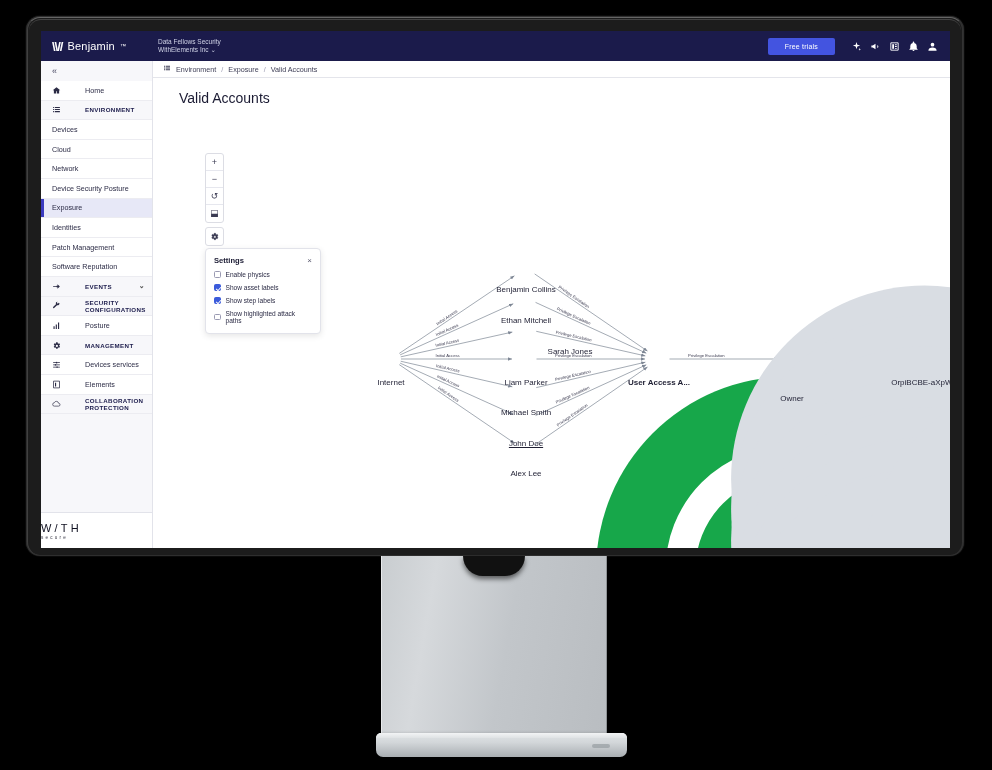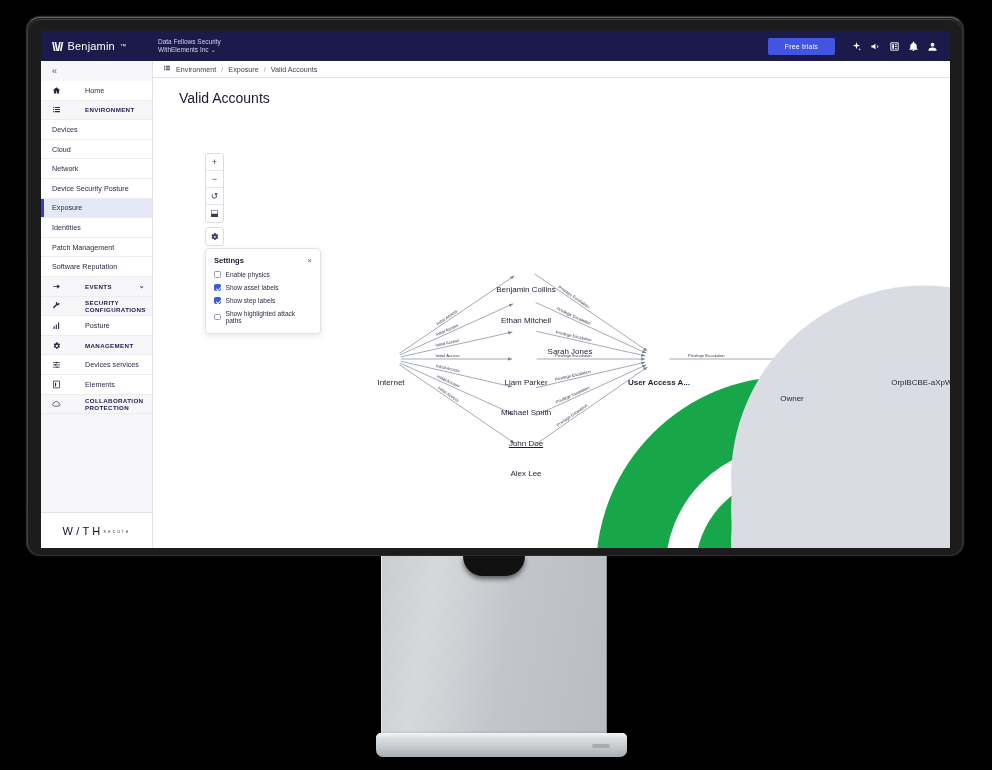--- a/index.html
+++ b/index.html
@@ -99,22 +99,22 @@
   .nav-item.sub { background:#fff; padding-left:11px; }
   .nav-item.active { background:#e7e8f7; }
   .nav-item.active::before {
     content:""; position:absolute; left:0; top:0; bottom:0; width:2.5px; background:#3b3bbf;
   }
   .nav-ico { width:9px; height:9px; flex:0 0 9px; display:flex; align-items:center; justify-content:center; }
   .nav-ico svg { width:9px; height:9px; fill:#2b2b45; }
   .chev { margin-left:auto; font-size:7px; color:#555; }
   .nav-lbl.two { line-height:1.15; }
   .sb-logo {
-    height:36px; border-top:1px solid #e2e3ea; display:flex; flex-direction:row;
-    align-items:center; justify-content:center; background:#fff;margin-top:23px;
+    height:36px; border-top:1px solid #e2e3ea; display:flex; flex-direction:column;
+    justify-content:center; background:#fff;margin-top:23px;
   }
   .sb-logo .l1 { font-size:11px; letter-spacing:3.2px; color:#0f1020; font-weight:500; }
   .sb-logo .l2 { font-size:4.6px; letter-spacing:2.2px; color:#3a3a48; margin-top:1px; }
 
   
   .content { position:absolute; left:112px; top:30px; width:797px; height:487px; background:#fff; }
   .crumbs {
     height:17px; display:flex; align-items:center; gap:5px; padding-left:10px;
     border-bottom:1px solid #e4e5eb; font-size:7.2px; color:#3d3d55; background:#fff;
   }

